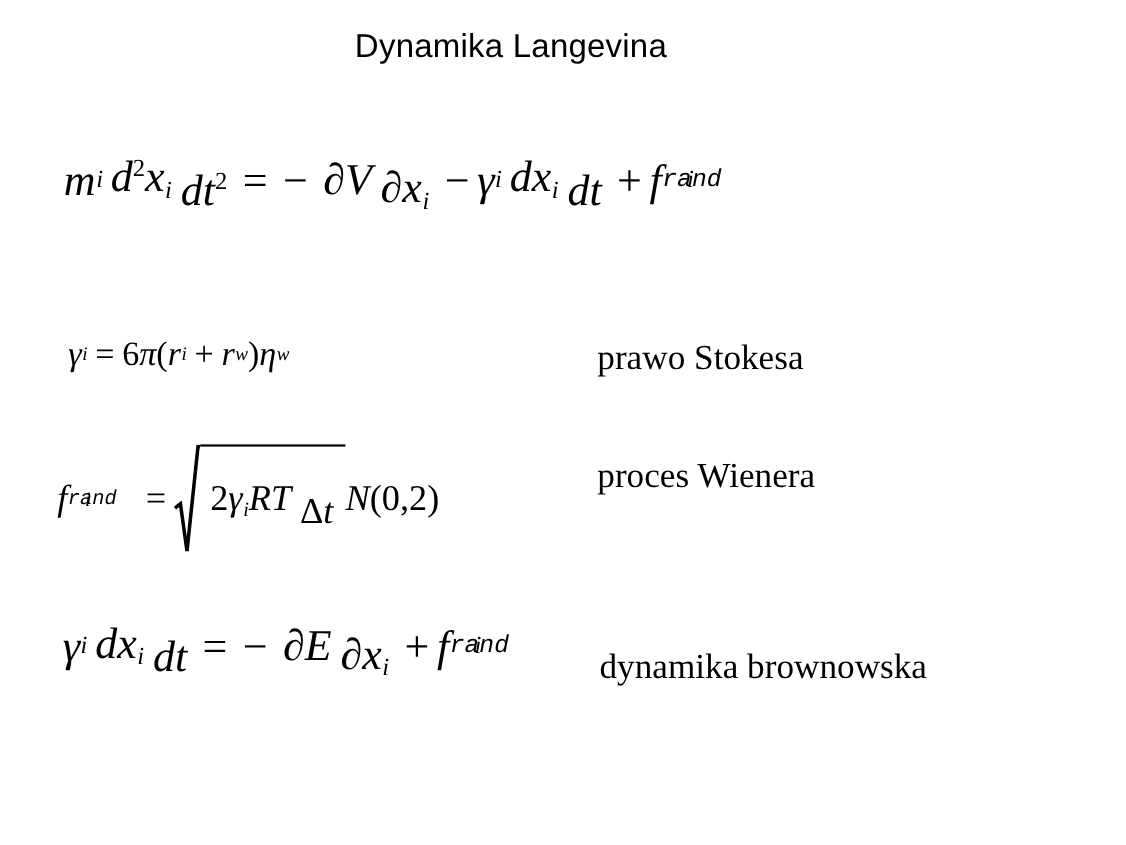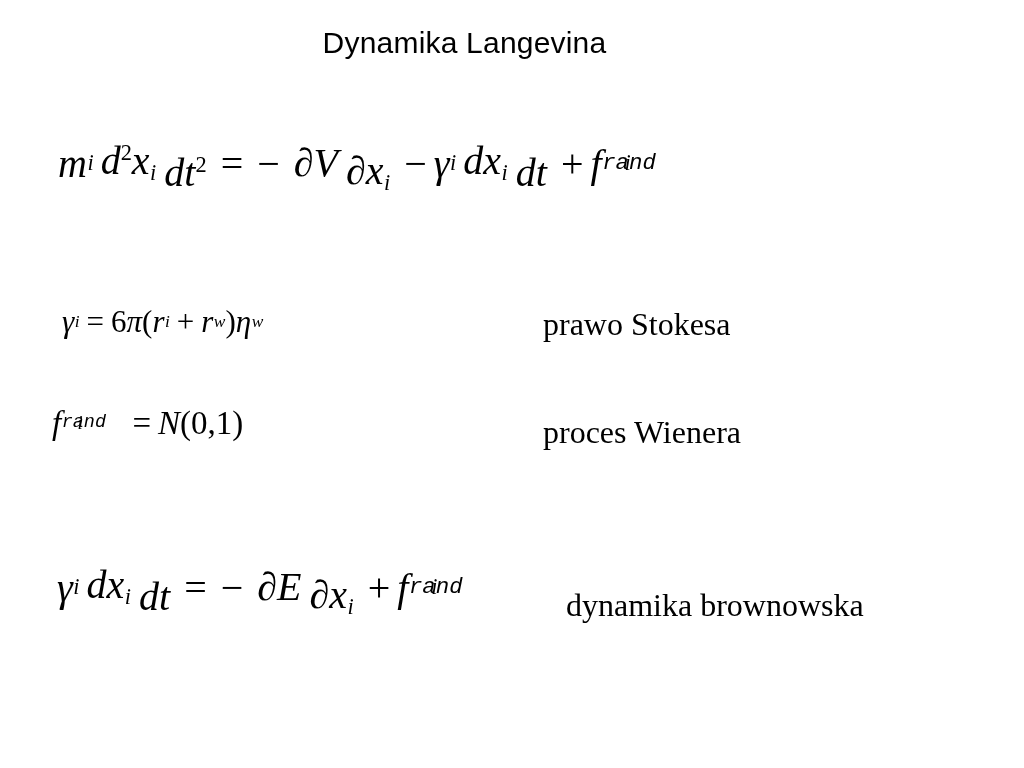--- a/index.html
+++ b/index.html
@@ -123,21 +123,21 @@
   }
 
   
   #eq-newton   { left: 58px;  top: 132px; font-size: 40px; }
   #eq-stokes   { left: 62px;  top: 303px; font-size: 31px; }
   #eq-wiener   { left: 52px;  top: 404px; font-size: 33px; }
   #eq-brownian { left: 57px;  top: 556px; font-size: 40px; }
 
   #cap-stokes   { left: 543px; top: 306px; }
   #cap-wiener   { left: 543px; top: 414px; }
-  #cap-brownian { left: 566px; top: 587px; }
+  #cap-brownian { left: 545px; top: 587px; }
 </style>
 </head>
 <body>
 
 <div class="slide-title">Dynamika Langevina</div>
 
 <div class="math" id="eq-newton">
   <span class="row">
     <span class="var">m</span>
       <span class="sub">i</span>
@@ -208,23 +208,41 @@
 <div class="caption" id="cap-stokes">prawo Stokesa</div>
 
 <div class="math" id="eq-wiener">
   <span class="row">
     <span class="var">f</span>
       <span class="sup">rand</span>
       <span class="sub" style="margin-left:-1.55em;">i</span>
       <span style="display:inline-block;width:1.3em;"></span>
     <span class="op">=</span>
 
+    <span class="sqrt">
+      <span class="radical">
+        <svg viewBox="0 0 24 100" preserveAspectRatio="none" aria-hidden="true">
+          <path d="M1,58 L6,54 L12,97 L22,2 L24,2" fill="none" stroke="#000" stroke-width="3.2" vector-effect="non-scaling-stroke" stroke-linejoin="miter" stroke-linecap="butt"></path>
+        </svg>
+      </span>
+      <span class="radicand">
+        <span class="frac">
+          <span class="num">
+            <span class="up">2</span><span class="greek">γ</span><span class="sub">i</span><span class="var">R</span><span class="var">T</span>
+          </span>
+          <span class="bar"></span>
+          <span class="den">
+            <span class="up">Δ</span><span class="var">t</span>
+          </span>
+        </span>
+      </span>
+    </span>
 
     <span class="var">N</span>
-      <span class="up">(0,1)</span>
+      <span class="up">(0,2)</span>
   </span>
 </div>
 <div class="caption" id="cap-wiener">proces Wienera</div>
 
 <div class="math" id="eq-brownian">
   <span class="row">
     <span class="greek">γ</span>
       <span class="sub">i</span>
 
     <span class="frac">

